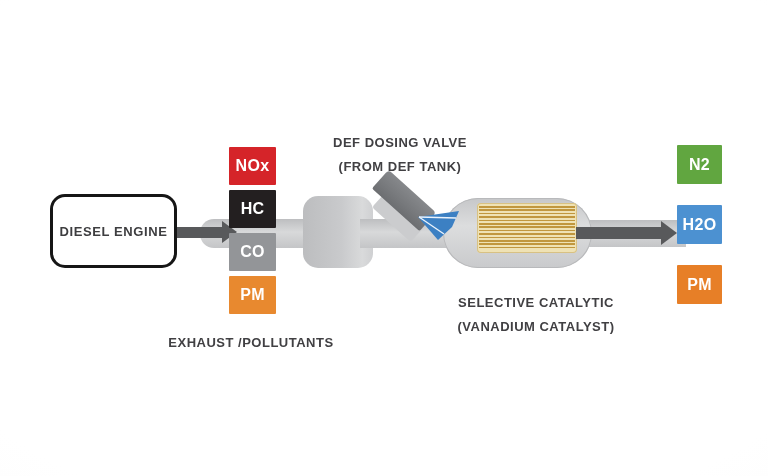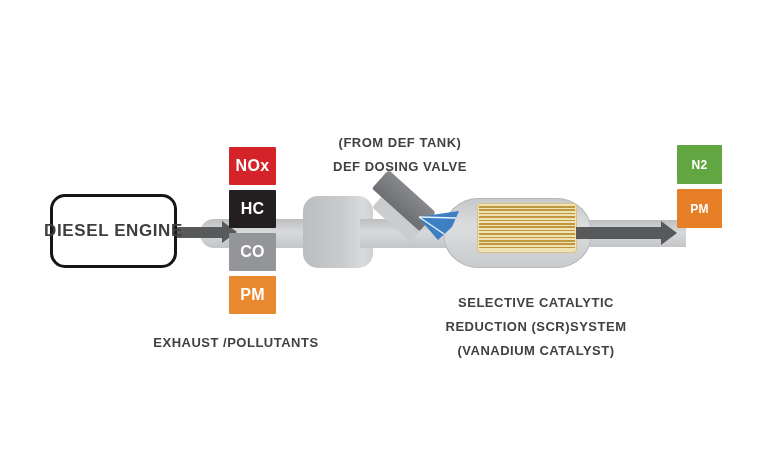--- a/index.html
+++ b/index.html
@@ -10,21 +10,21 @@
   }
   .abs{position:absolute;}
 
   
   .engine-box{
     left:50px;top:194px;width:121px;height:68px;
     background:#ffffff;border:3px solid #161616;border-radius:15px;
     display:flex;align-items:center;justify-content:center;
   }
   .engine-label{
-    font-size:17px;font-weight:bold;color:#3e3e40;letter-spacing:0.6px;white-space:nowrap;
+    font-size:13px;font-weight:bold;color:#3e3e40;letter-spacing:0.6px;white-space:nowrap;
   }
 
   
   .pipe{
     background:linear-gradient(180deg,#bdbec0 0%,#d8d9da 45%,#c4c5c7 100%);
   }
   .pipe-left{left:200px;top:219px;width:112px;height:29px;border-radius:14px 0 0 14px;}
   .pipe-mid{left:360px;top:219px;width:96px;height:29px;}
   .pipe-right{left:578px;top:220px;width:108px;height:27px;}
   .muffler{
@@ -71,29 +71,29 @@
   
   .badge-col{display:flex;flex-direction:column;}
   .badge{
     border-radius:1px;color:#ffffff;font-weight:bold;
     display:flex;align-items:center;justify-content:center;
     letter-spacing:0.3px;
   }
   .col-left{left:229px;top:147px;}
   .col-left .badge{width:47px;height:38px;margin-bottom:5px;font-size:16px;}
   .col-right{left:677px;top:145px;}
-  .col-right .badge{width:45px;height:39px;margin-bottom:5px;font-size:12px;}
+  .col-right .badge{width:45px;height:39px;margin-bottom:21px;font-size:16px;}
 
   
   .diagram-label{
     color:#414043;font-weight:bold;font-size:13px;letter-spacing:0.5px;
     text-align:center;white-space:nowrap;
   }
   .def-label{left:298px;top:131px;width:204px;line-height:24px;}
-  .exhaust-label{left:136px;top:335px;width:200px;}
+  .exhaust-label{left:151px;top:335px;width:200px;}
   .scr-label{left:426px;top:291px;width:220px;line-height:24px;}
 </style>
 </head>
 <body>
 
 <div class="stage">
 
   <div class="abs pipe pipe-left"></div>
   <div class="abs muffler"></div>
   <div class="abs pipe pipe-mid"></div>
@@ -122,29 +122,29 @@
 
   <div class="abs badge-col col-left">
     <div class="badge" style="background: rgb(213, 36, 41);">NOx</div>
     <div class="badge" style="background: rgb(35, 31, 32);">HC</div>
     <div class="badge" style="background: rgb(147, 149, 152);">CO</div>
     <div class="badge" style="background: rgb(232, 137, 47);">PM</div>
   </div>
 
   <div class="abs badge-col col-right">
     <div class="badge" style="background: rgb(97, 166, 64);">N2</div>
+    <div class="badge" style="background: rgb(76, 145, 209);">H2O</div>
     <div class="badge" style="background: rgb(231, 127, 39);">PM</div>
   </div>
 
   <div class="abs diagram-label def-label">
+    <div>DEF DOSING VALVE</div>
     <div>(FROM DEF TANK)</div>
-    <div>DEF DOSING VALVE</div>
   </div>
 
   <div class="abs diagram-label exhaust-label">EXHAUST /POLLUTANTS</div>
 
   <div class="abs diagram-label scr-label">
     <div>SELECTIVE CATALYTIC</div>
-    <div>REDUCTION (SCR)SYSTEM</div>
     <div>(VANADIUM CATALYST)</div>
   </div>
 
 </div>
 
 </body></html>

